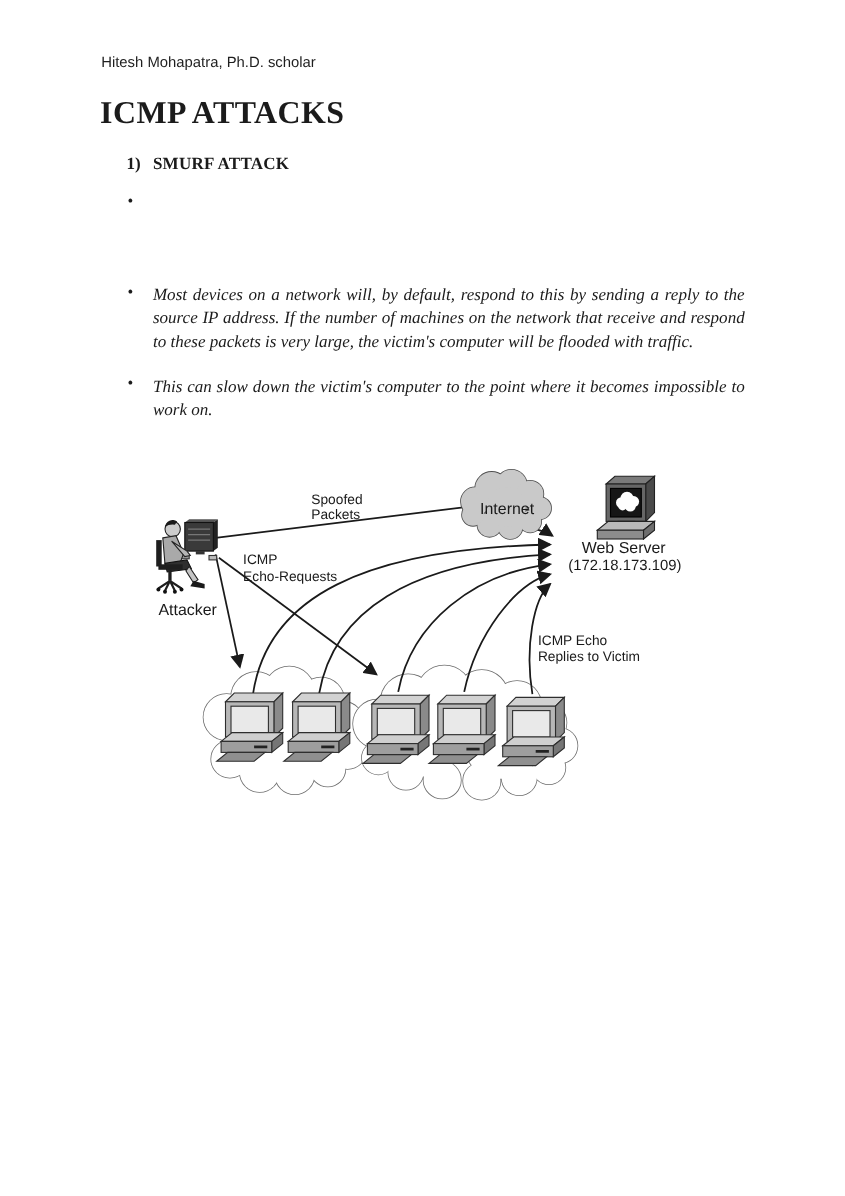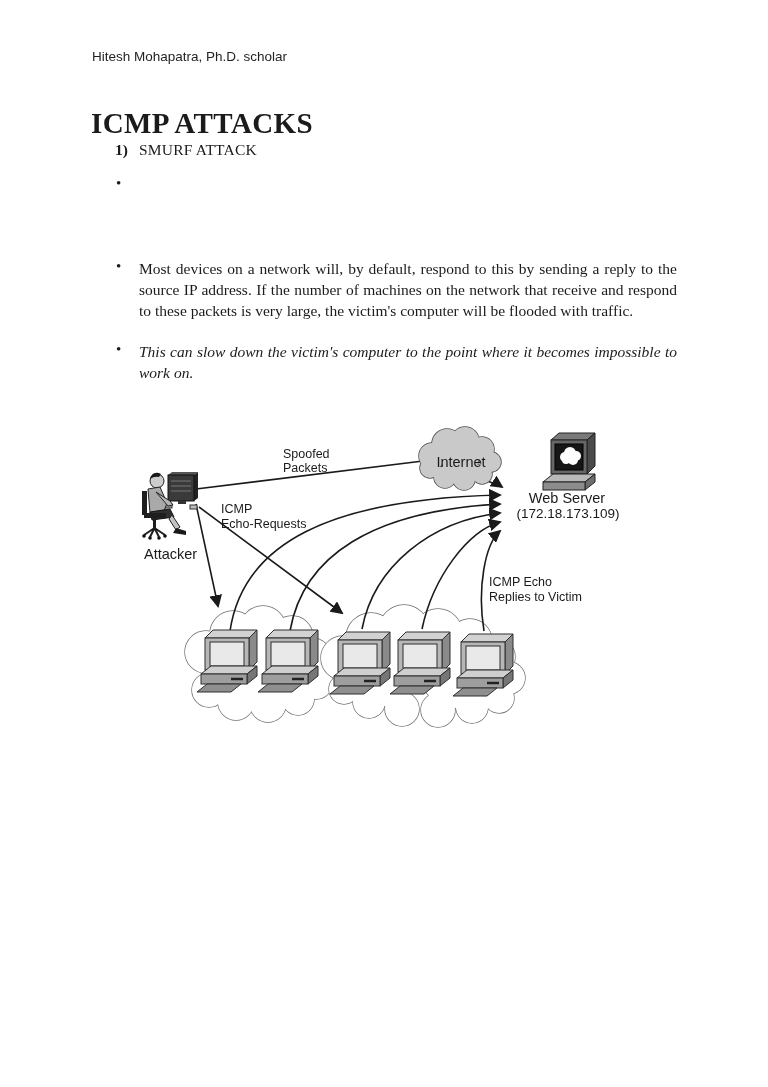--- a/index.html
+++ b/index.html
@@ -18,29 +18,28 @@
     font-size:13.5px;
     color:#1f1f1f;
     white-space:nowrap;
   }
   .doc-title{
     left:91px;top:87px;
     font-size:29px;
     font-weight:bold;
     letter-spacing:0.4px;
     white-space:nowrap;
-    margin-top:20px;
   }
   .secnum{
     left:115px;top:141px;
     font-size:15.5px;font-weight:bold;
   }
   .sechead{
     left:139px;top:141px;
-    font-size:15.5px;font-weight:normal;
+    font-size:15.5px;font-weight:bold;
     letter-spacing:0.2px;
     white-space:nowrap;
   }
   .dot{
     left:116px;
     font-size:15px;
   }
   .para{
     left:139px;width:538px;
     font-size:15.5px;
@@ -66,21 +65,21 @@
 
   <div class="abs doc-header">Hitesh Mohapatra, Ph.D. scholar</div>
   <div class="abs doc-title">ICMP ATTACKS</div>
 
   <div class="abs secnum">1)</div>
   <div class="abs sechead">SMURF ATTACK</div>
 
   <div class="abs dot" style="top:175px;">•</div>
 
   <div class="abs dot" style="top:258px;">•</div>
-  <div class="abs para" style="top:258px;">Most devices on a network will, by default, respond to this by sending a reply to the source IP address. If the number of machines on the network that receive and respond to these packets is very large, the victim's computer will be flooded with traffic.</div>
+  <div class="abs para" style="top:258px;font-style:italic;">Most devices on a network will, by default, respond to this by sending a reply to the source IP address. If the number of machines on the network that receive and respond to these packets is very large, the victim's computer will be flooded with traffic.</div>
 
   <div class="abs dot" style="top:341px;">•</div>
   <div class="abs para" style="top:341px;font-style:italic;">This can slow down the victim's computer to the point where it becomes impossible to work on.</div>
 
   <svg class="abs diagram" width="536" height="316" viewBox="115 424 536 316" xmlns="http://www.w3.org/2000/svg">
     <defs>
       <marker id="arr" viewBox="0 0 10 10" refX="8.5" refY="5" markerWidth="8" markerHeight="8" orient="auto-start-reverse">
         <path d="M0 0 L10 5 L0 10 z" fill="#1a1a1a"></path>
       </marker>
       <g id="lcloud">

